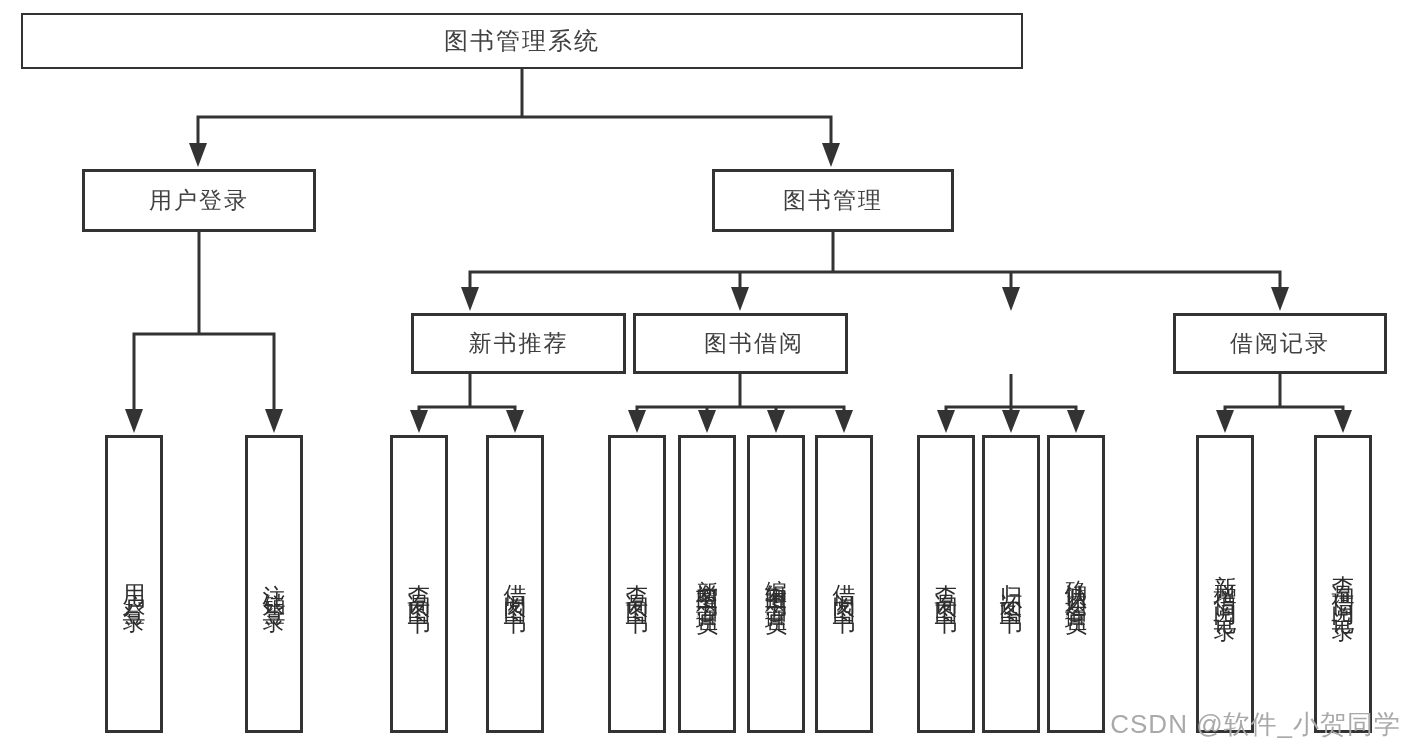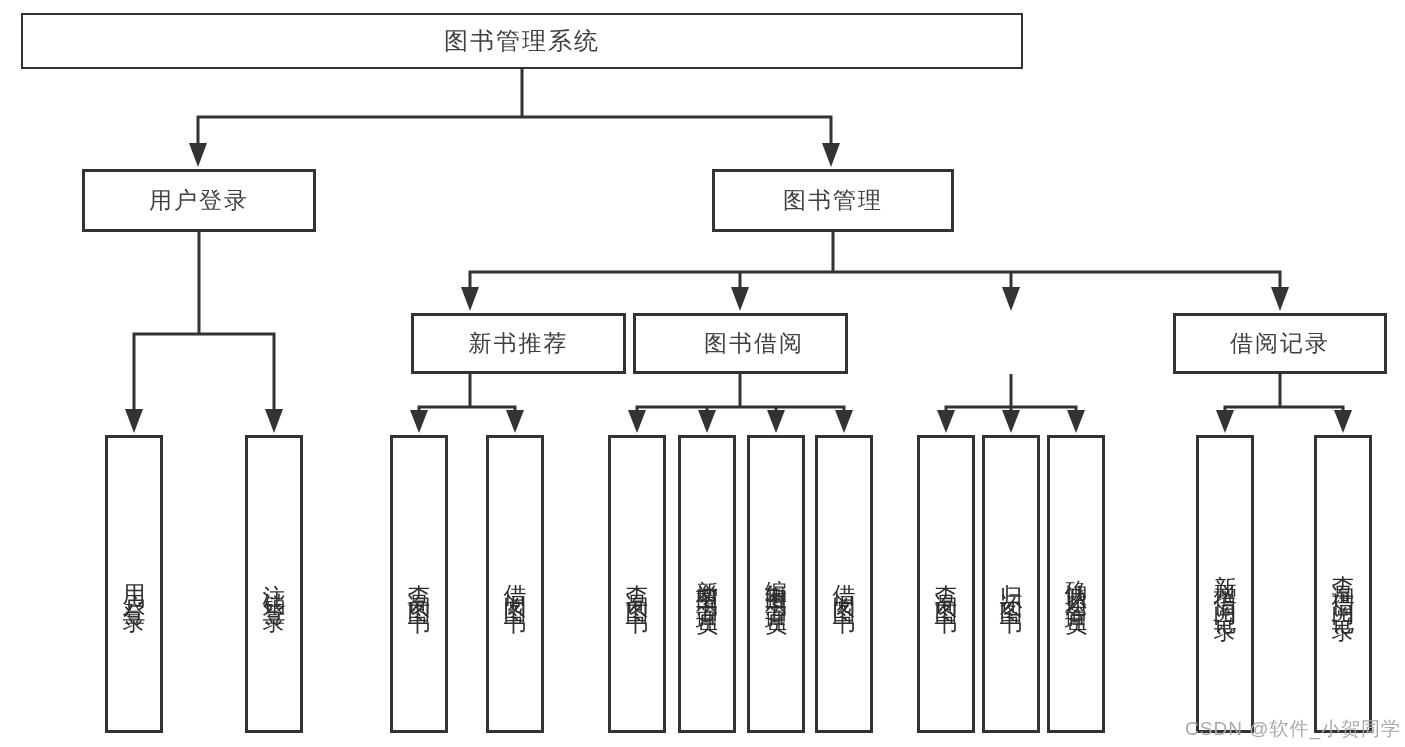--- a/index.html
+++ b/index.html
@@ -41,21 +41,21 @@
   }
   .vtext.tight{font-size:22px;letter-spacing:5px;}
   .leaf-1{left:105px;}  .leaf-2{left:245px;}
   .leaf-3{left:390px;}  .leaf-4{left:486px;}
   .leaf-5{left:608px;}  .leaf-6{left:678px;}
   .leaf-7{left:747px;}  .leaf-8{left:815px;}
   .leaf-9{left:917px;}  .leaf-10{left:982px;} .leaf-11{left:1047px;}
   .leaf-12{left:1196px;} .leaf-13{left:1314px;}
   .watermark{
     position:absolute;z-index:5;right:4px;bottom:5px;
-    font-size:19px;color:#a9a9a9;letter-spacing:1px;
+    font-size:26px;color:#a9a9a9;letter-spacing:1px;
   }
 </style>
 </head>
 <body>
 
 <div id="stage">
 
   <svg id="connectors" width="1405" height="747" viewBox="0 0 1405 747">
     <g stroke="#333333" stroke-width="3" fill="none">
 

